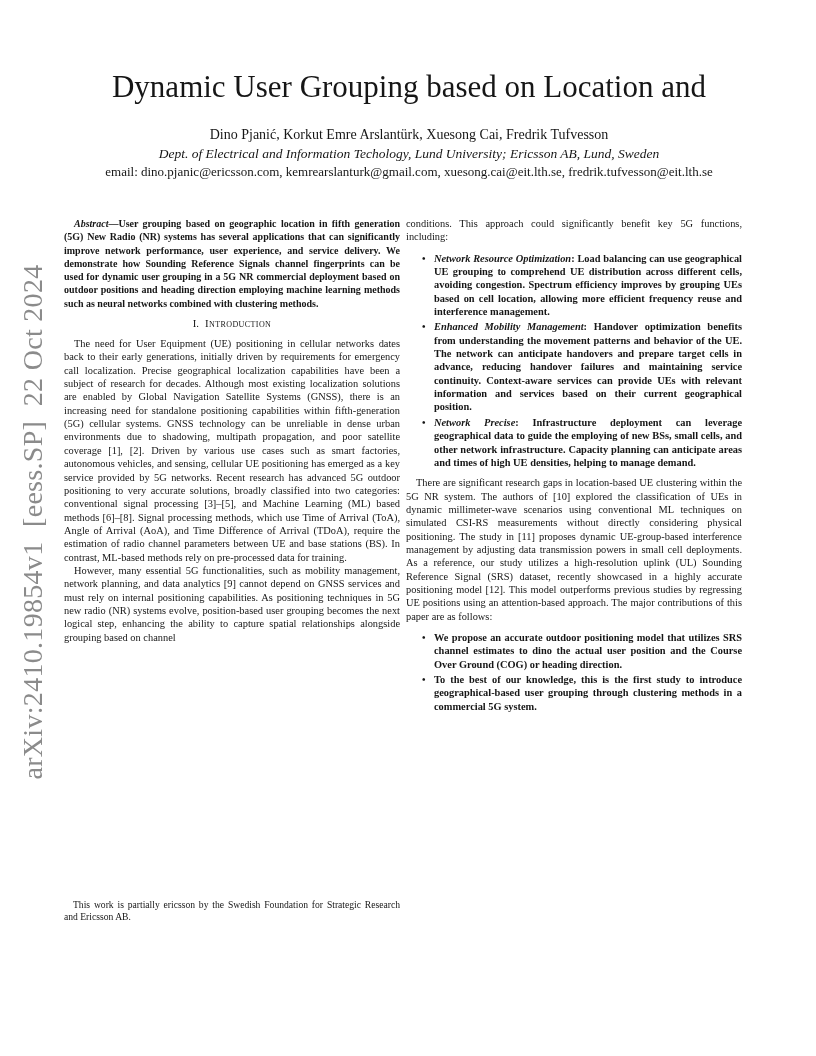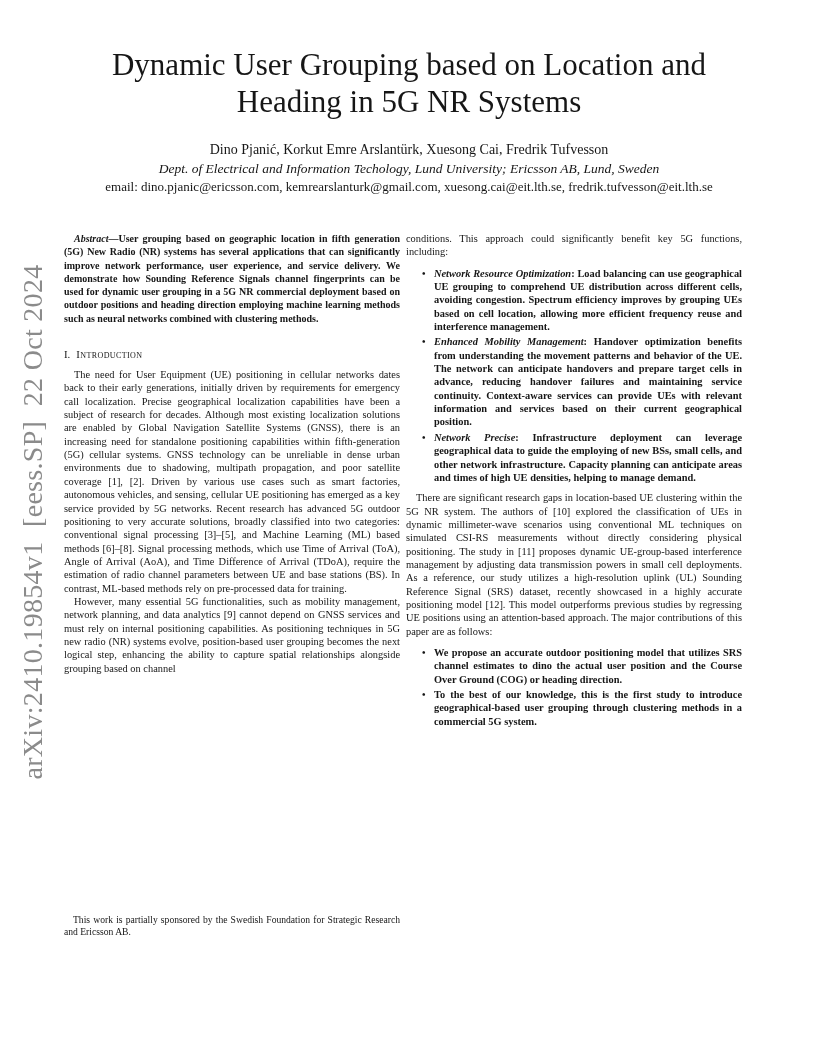--- a/index.html
+++ b/index.html
@@ -19,21 +19,21 @@
     transform: translate(-50%, -50%) rotate(-90deg);
     font-size: 28px;
     color: #8b8b8b;
     white-space: pre;
     letter-spacing: 0.3px;
   }
 
   .content { position: absolute; left: 64px; top: 0; width: 690px; }
 
   
-  .hdr { text-align: center; padding-top: 46px; }
+  .hdr { text-align: center; padding-top: 68px; }
   .title { font-size: 31px; line-height: 37px; font-weight: normal; margin: 0; }
   .title .tline { display: block; }
   .authors { font-size: 14px; line-height: 18px; margin-top: 21px; }
   .affiliation { font-size: 13.5px; line-height: 17px; font-style: italic; margin-top: 1px; }
   .email { font-size: 13px; line-height: 17px; margin-top: 1px; }
 
   
   .columns { display: flex; gap: 6px; margin-top: 37px; align-items: flex-start; }
   .col { width: 336px; }
   .col-left { display: flex; flex-direction: column; height: 716px; }
@@ -46,21 +46,21 @@
 
   .abstract, .indexterms {
     font-size: 10px; line-height: 13.3px;
     font-weight: bold; text-align: justify;
     margin: 0; text-indent: 10px;
   }
   .lead-bi { font-style: italic; font-weight: bold; }
 
   .sec-head {
     font-size: 10.8px; font-weight: normal;
-    margin: 23px 0 8px 0;
+    text-align: center; margin: 7px 0 8px 0;
   }
   .sec-head .sc { font-variant: small-caps; letter-spacing: 0.4px; margin-left: 6px; }
 
   ul.blist { list-style: none; margin: 8px 0 7px 0; padding: 0 0 0 28px; }
   ul.blist li {
     position: relative;
     font-size: 10.4px; line-height: 13.35px;
     text-align: justify;
     margin-bottom: 2px;
     font-weight: bold;
@@ -83,39 +83,38 @@
 
 <div class="page">
 
   <div class="stamp">arXiv:2410.19854v1  [eess.SP]  22 Oct 2024</div>
 
   <div class="content">
 
     <div class="hdr">
       <h1 class="title">
         <span class="tline">Dynamic User Grouping based on Location and</span>
-        <span class="tline">Heading in 5G NR Systems</span>
       </h1>
       <div class="authors">Dino Pjanić, Korkut Emre Arslantürk, Xuesong Cai, Fredrik Tufvesson</div>
       <div class="affiliation">Dept. of Electrical and Information Techology, Lund University; Ericsson AB, Lund, Sweden</div>
       <div class="email">email: dino.pjanic@ericsson.com, kemrearslanturk@gmail.com, xuesong.cai@eit.lth.se, fredrik.tufvesson@eit.lth.se</div>
     </div>
 
     <div class="columns">
 
       <div class="col col-left">
         <p class="abstract"><span class="lead-bi">Abstract</span><span>—</span><span>User grouping based on geographic location in fifth generation (5G) New Radio (NR) systems has several applications that can significantly improve network performance, user experience, and service delivery. We demonstrate how Sounding Reference Signals channel fingerprints can be used for dynamic user grouping in a 5G NR commercial deployment based on outdoor positions and heading direction employing machine learning methods such as neural networks combined with clustering methods.</span></p>
 
 
         <h2 class="sec-head"><span>I.</span><span class="sc">Introduction</span></h2>
 
         <p class="body indent">The need for User Equipment (UE) positioning in cellular networks dates back to their early generations, initially driven by requirements for emergency call localization. Precise geographical localization capabilities have been a subject of research for decades. Although most existing localization solutions are enabled by Global Navigation Satellite Systems (GNSS), there is an increasing need for standalone positioning capabilities within fifth-generation (5G) cellular systems. GNSS technology can be unreliable in dense urban environments due to shadowing, multipath propagation, and poor satellite coverage [1], [2]. Driven by various use cases such as smart factories, autonomous vehicles, and sensing, cellular UE positioning has emerged as a key service provided by 5G networks. Recent research has advanced 5G outdoor positioning to very accurate solutions, broadly classified into two categories: conventional signal processing [3]–[5], and Machine Learning (ML) based methods [6]–[8]. Signal processing methods, which use Time of Arrival (ToA), Angle of Arrival (AoA), and Time Difference of Arrival (TDoA), require the estimation of radio channel parameters between UE and base stations (BS). In contrast, ML-based methods rely on pre-processed data for training.</p>
         <p class="body indent">However, many essential 5G functionalities, such as mobility management, network planning, and data analytics [9] cannot depend on GNSS services and must rely on internal positioning capabilities. As positioning techniques in 5G new radio (NR) systems evolve, position-based user grouping becomes the next logical step, enhancing the ability to capture spatial relationships alongside grouping based on channel</p>
 
-        <p class="footnote">This work is partially sponsored by the Swedish Foundation for Strategic Research and Ericsson AB.</p>
+        <p class="footnote">This work is partially ericsson by the Swedish Foundation for Strategic Research and Ericsson AB.</p>
       </div>
 
       <div class="col col-right">
         <p class="body">conditions. This approach could significantly benefit key 5G functions, including:</p>
 
         <ul class="blist">
           <li><span class="ilead">Network Resource Optimization</span><span>: Load balancing can use geographical UE grouping to comprehend UE distribution across different cells, avoiding congestion. Spectrum efficiency improves by grouping UEs based on cell location, allowing more efficient frequency reuse and interference management.</span></li>
           <li><span class="ilead">Enhanced Mobility Management</span><span>: Handover optimization benefits from understanding the movement patterns and behavior of the UE. The network can anticipate handovers and prepare target cells in advance, reducing handover failures and maintaining service continuity. Context-aware services can provide UEs with relevant information and services based on their current geographical position.</span></li>
           <li><span class="ilead">Network Precise</span><span>: Infrastructure deployment can leverage geographical data to guide the employing of new BSs, small cells, and other network infrastructure. Capacity planning can anticipate areas and times of high UE densities, helping to manage demand.</span></li>
         </ul>

